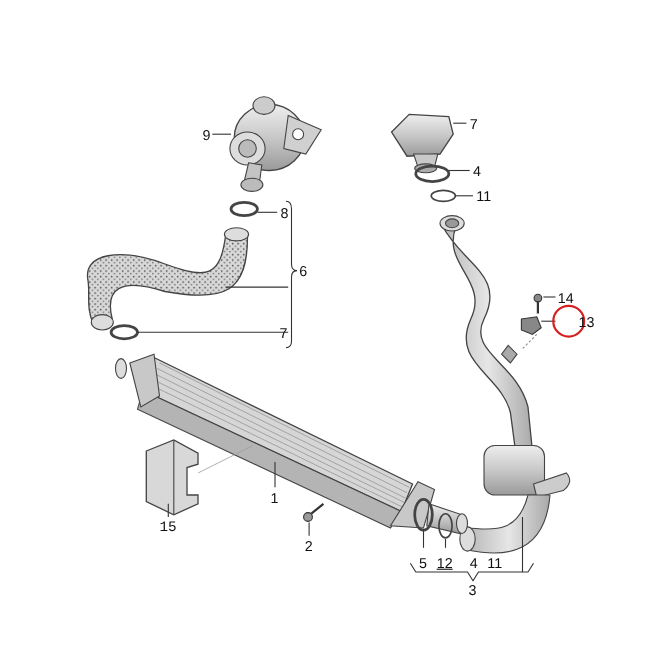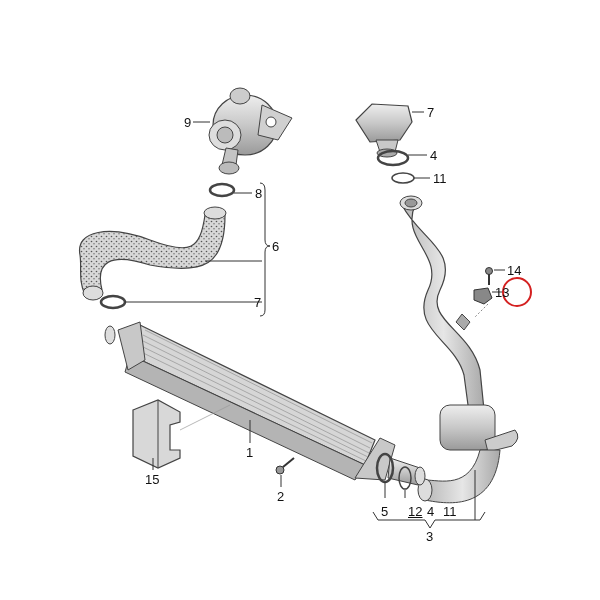--- a/index.html
+++ b/index.html
@@ -137,22 +137,22 @@
 
   
   <span class="lbl" style="left:184px;top:116px;">9</span>
   <span class="lbl" style="left:427px;top:106px;">7</span>
   <span class="lbl" style="left:430px;top:149px;">4</span>
   <span class="lbl" style="left:433px;top:172px;">11</span>
   <span class="lbl" style="left:255px;top:187px;">8</span>
   <span class="lbl" style="left:272px;top:240px;">6</span>
   <span class="lbl" style="left:254px;top:296px;">7</span>
   <span class="lbl" style="left:507px;top:264px;">14</span>
-  <span class="lbl" style="left:495px;top:286px;">13</span>
+  <span class="lbl" style="left:526px;top:286px;">13</span>
   <span class="lbl" style="left:246px;top:446px;">1</span>
-  <span class="lbl" style="left:145px;top:473px;">15</span>
+  <span class="lbl" style="left:145px;top:473px;font-family:Liberation Mono, monospace;">15</span>
   <span class="lbl" style="left:277px;top:490px;">2</span>
   <span class="lbl" style="left:381px;top:505px;">5</span>
-  <span class="lbl" style="left:408px;top:505px;text-decoration:underline;">12</span>
+  <span class="lbl" style="left:397px;top:505px;text-decoration:underline;">12</span>
   <span class="lbl" style="left:427px;top:505px;">4</span>
   <span class="lbl" style="left:443px;top:505px;">11</span>
   <span class="lbl" style="left:426px;top:530px;">3</span>
 </div>
 
 </body></html>

